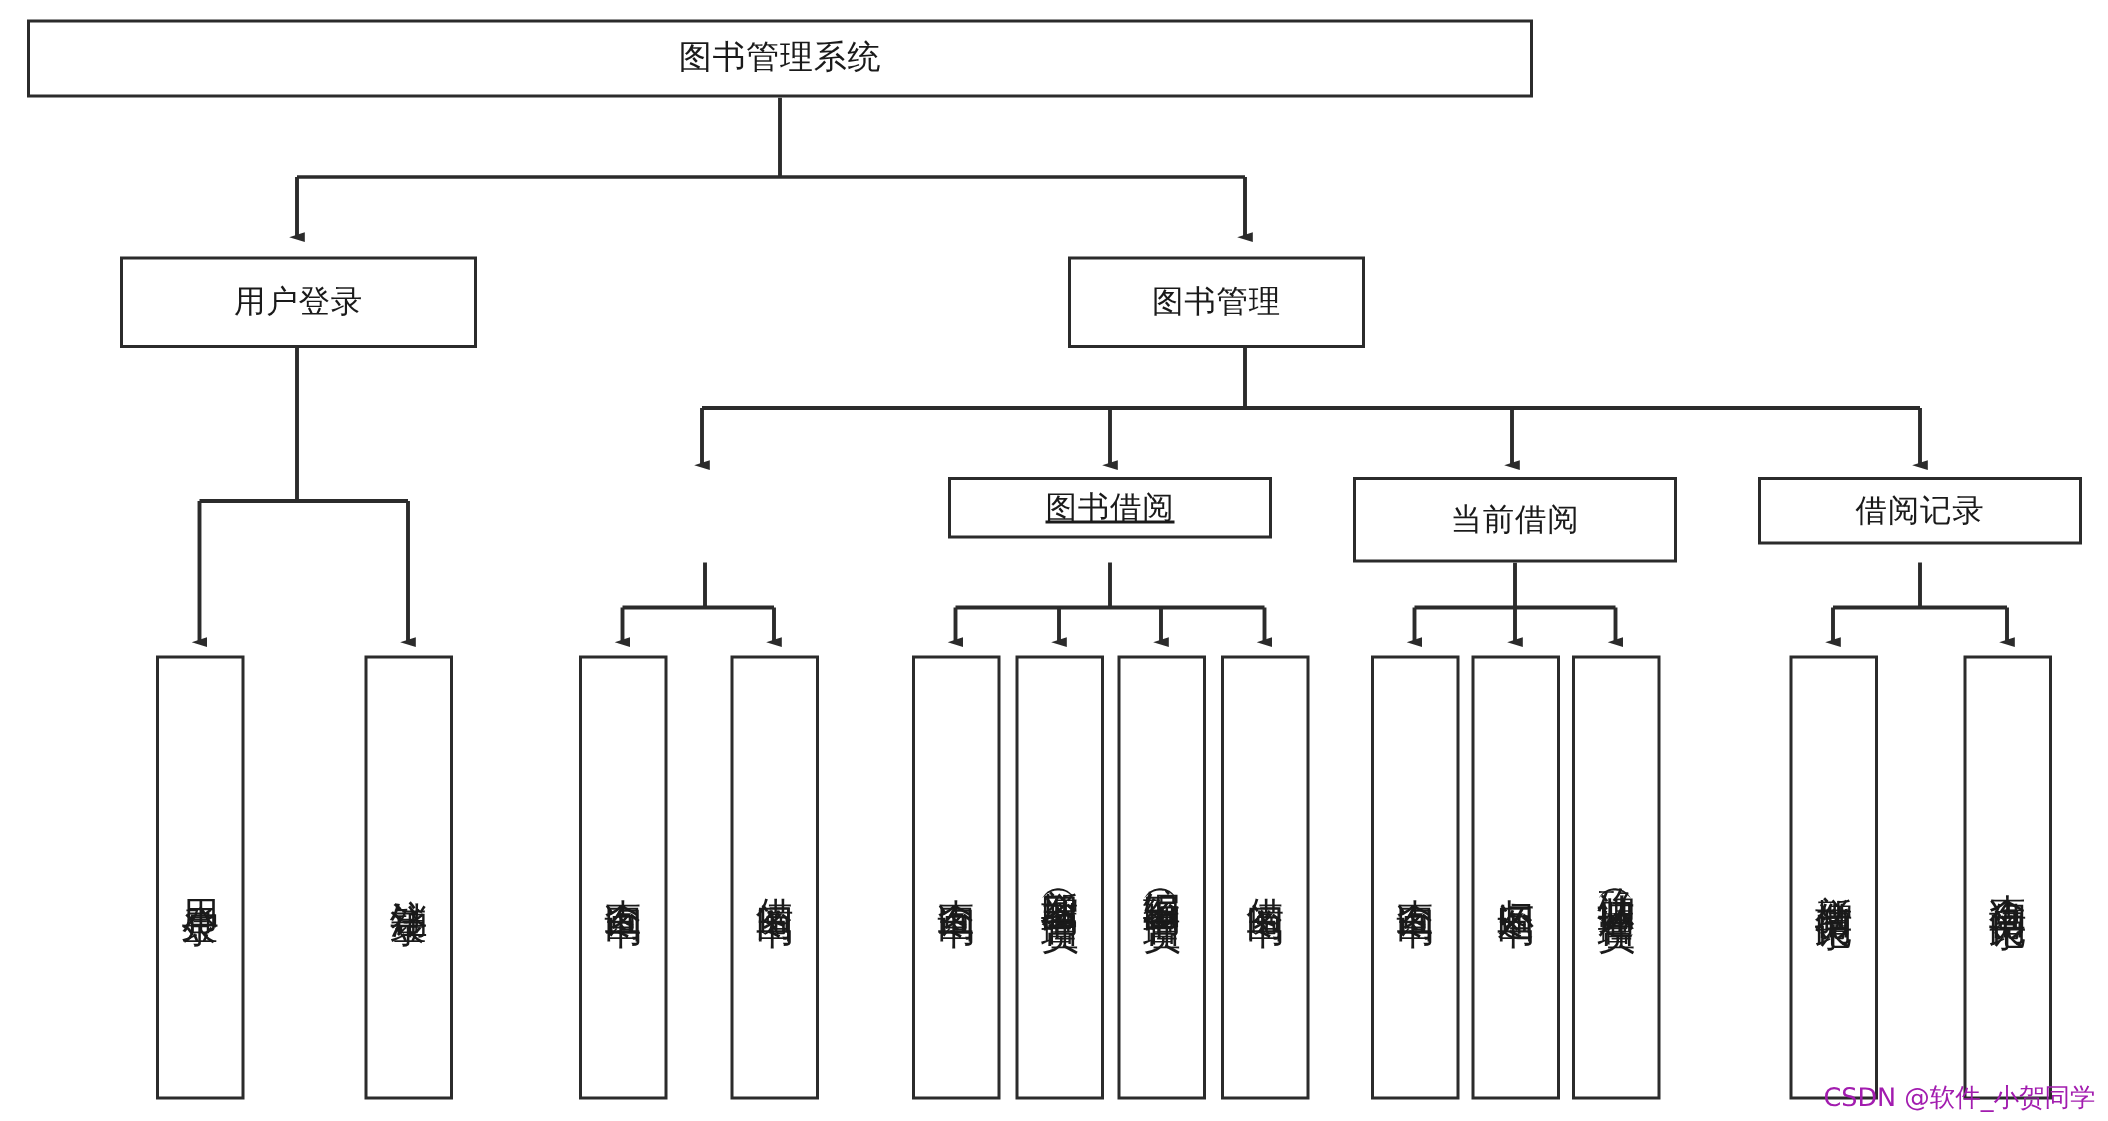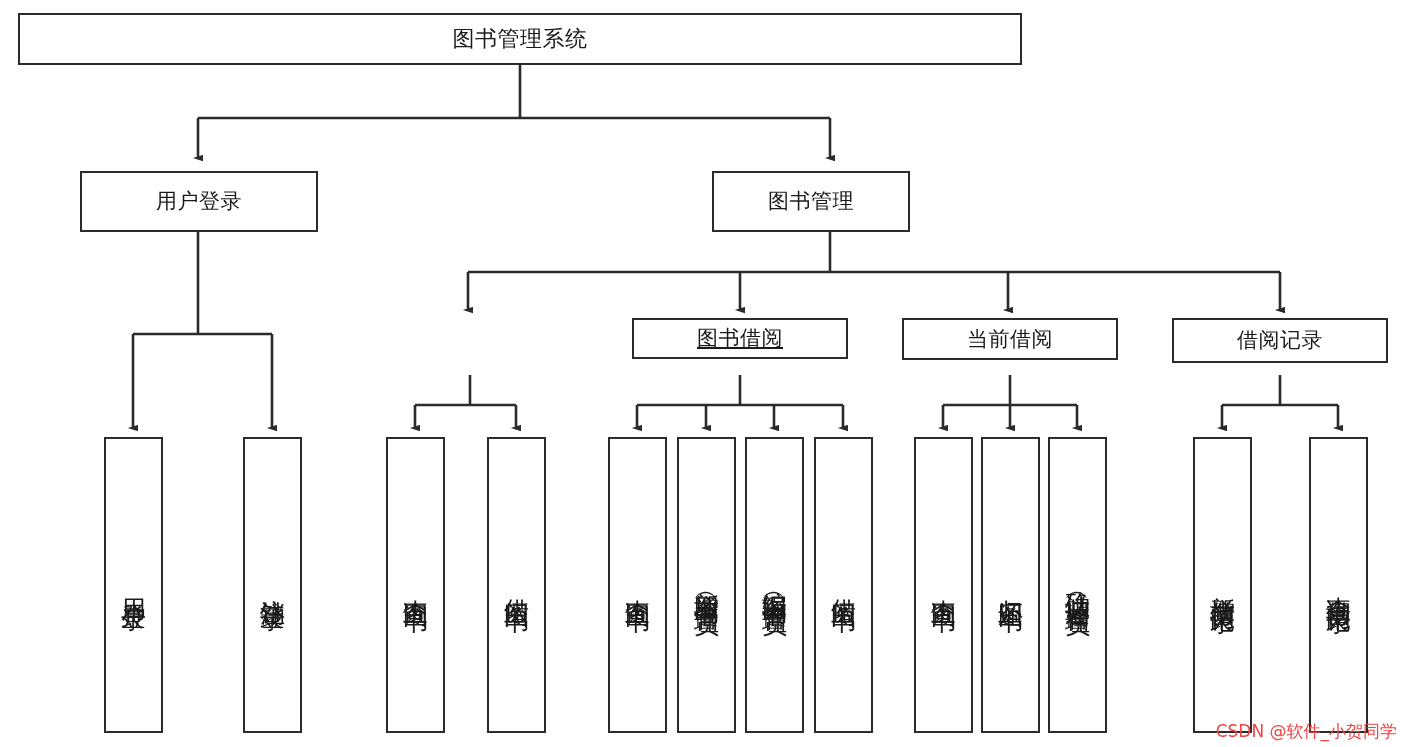--- a/index.html
+++ b/index.html
@@ -63,21 +63,21 @@
     font-size: 25px;
     line-height: 1.0;
     letter-spacing: 3px;
     max-height: 100%;
   }
   #watermark {
     position: absolute;
     right: 8px;
     bottom: 4px;
     font-size: 17px;
-    color: #ef4444;
+    color: #a21caf;
     white-space: nowrap;
     font-family: "DejaVu Sans", "Liberation Sans", sans-serif;
   }
 </style>
 </head>
 <body>
 
 <div id="diagram-root">
 
   <svg id="edges-layer" viewBox="0 0 1405 747" width="1405" height="747" xmlns="http://www.w3.org/2000/svg">
@@ -153,21 +153,21 @@
 
   <div class="node horiz" style="left:712px; top:171px; width:198px; height:61px;">
     <span class="node-label">图书管理</span>
   </div>
 
 
   <div class="node horiz" style="left:632px; top:318px; width:216px; height:41px;text-decoration:underline;">
     <span class="node-label">图书借阅</span>
   </div>
 
-  <div class="node horiz" style="left:902px; top:318px; width:216px; height:42px;">
+  <div class="node horiz" style="left:902px; top:318px; width:216px; height:57px;">
     <span class="node-label">当前借阅</span>
   </div>
 
   <div class="node horiz" style="left:1172px; top:318px; width:216px; height:45px;">
     <span class="node-label">借阅记录</span>
   </div>
 
   <div class="node vert" style="left:104px; top:437px; width:59px; height:296px;">
     <span class="node-label">用户登录</span>
   </div>

